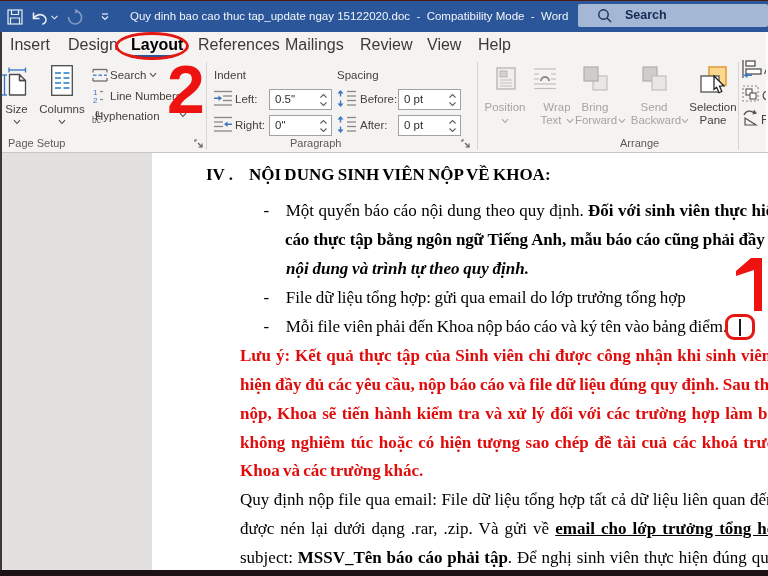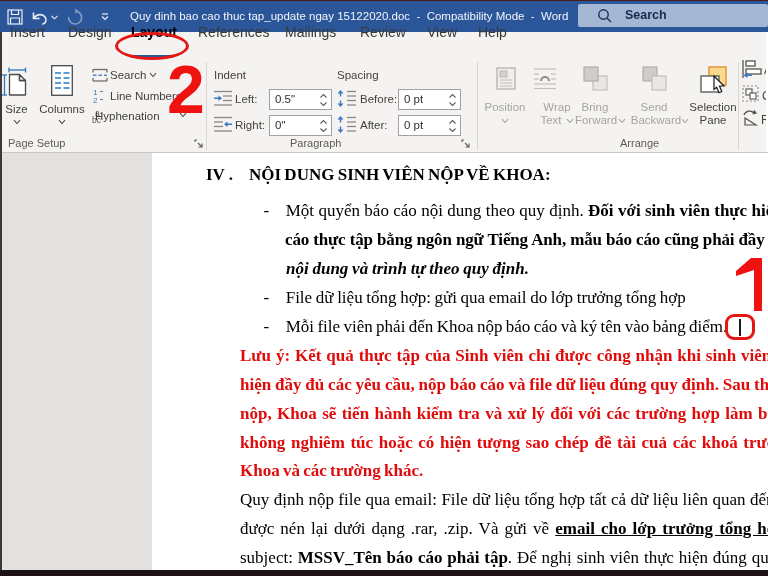--- a/index.html
+++ b/index.html
@@ -4,21 +4,21 @@
 <style>
 html,body{margin:0;padding:0;}
 body{width:768px;height:576px;overflow:hidden;position:relative;font-family:"Liberation Sans",sans-serif;background:#f4f3f1;}
 .abs{position:absolute;}
 #topline{left:0;top:0;width:768px;height:1px;background:#4c1b15;}
 #titlebar{left:0;top:1px;width:768px;height:31px;background:#2b579a;}
 #titletext{left:130px;top:1px;height:36px;line-height:30px;color:#f2f5fa;font-size:11.5px;white-space:nowrap;}
 #searchbox{left:578px;top:4px;width:190px;height:23px;background:#a4b7d5;border-radius:2px;}
 #searchtext{left:625px;top:4px;height:32px;line-height:23px;font-size:12.5px;color:#132c50;font-weight:bold;}
 #tabrow{left:0;top:32px;width:768px;height:26px;background:#f4f3f1;}
-.tab{position:absolute;top:20px;height:26px;line-height:25px;font-size:14px;color:#3b3a39;}
+.tab{position:absolute;top:32px;height:26px;line-height:25px;font-size:16px;color:#3b3a39;}
 #layoutuline{left:131px;top:55px;width:42px;height:3px;background:#2b579a;}
 #ribbon{left:0;top:58px;width:768px;height:94px;background:#f4f3f1;}
 .sep{position:absolute;top:62px;width:1px;height:88px;background:#d8d6d3;}
 .glabel{position:absolute;top:137px;height:12px;line-height:12px;font-size:11px;color:#5d5b58;}
 .blabel{position:absolute;font-size:11.5px;color:#44423f;text-align:center;}
 .gray .blabel, .graytext{color:#a6a4a1;}
 .spinbox{position:absolute;width:63px;height:21px;background:#fff;border:1px solid #a3a19f;box-sizing:border-box;}
 .spinval{position:absolute;left:5px;top:0;height:19px;line-height:19px;font-size:11.5px;color:#2f2e2c;}
 #ribbonborder{left:0;top:152px;width:768px;height:1px;background:#c9c7c5;}
 #docarea{left:0;top:153px;width:768px;height:417px;background:#e2e1df;}

